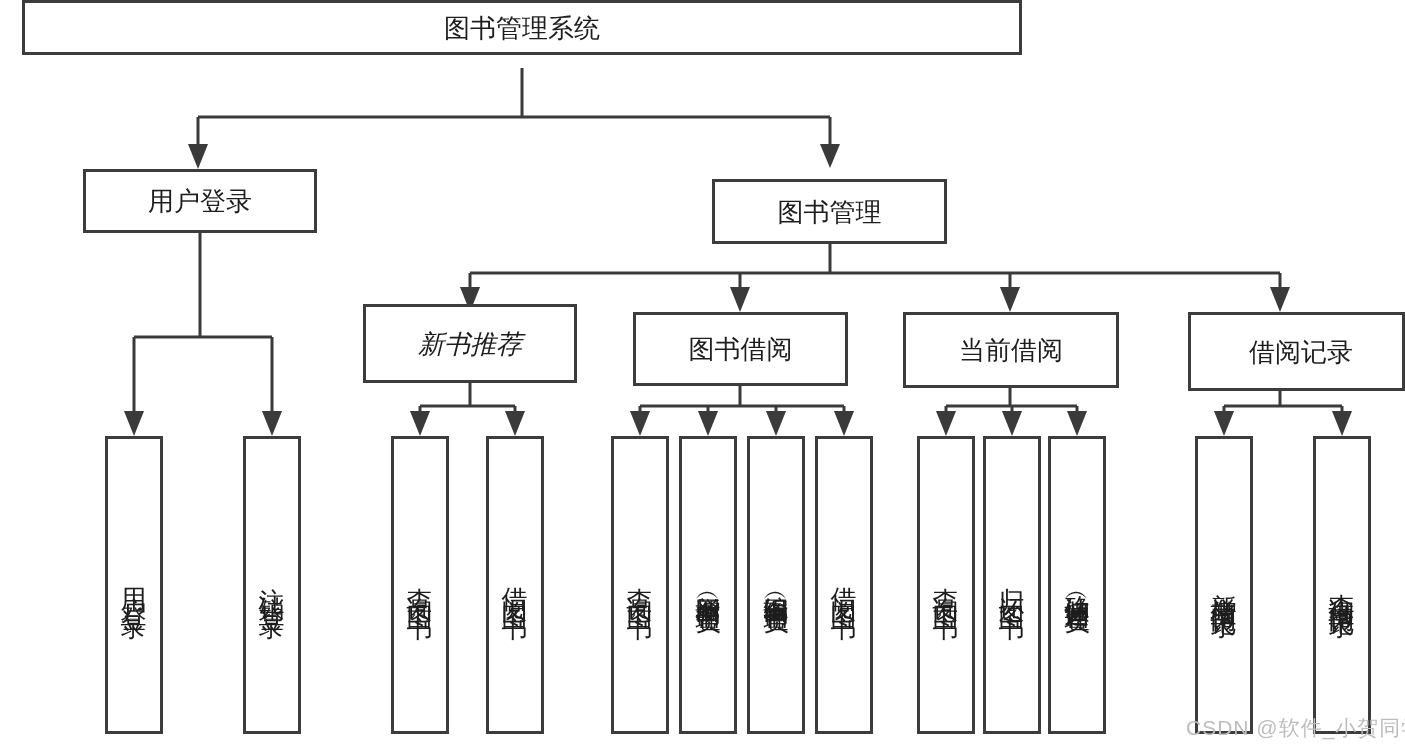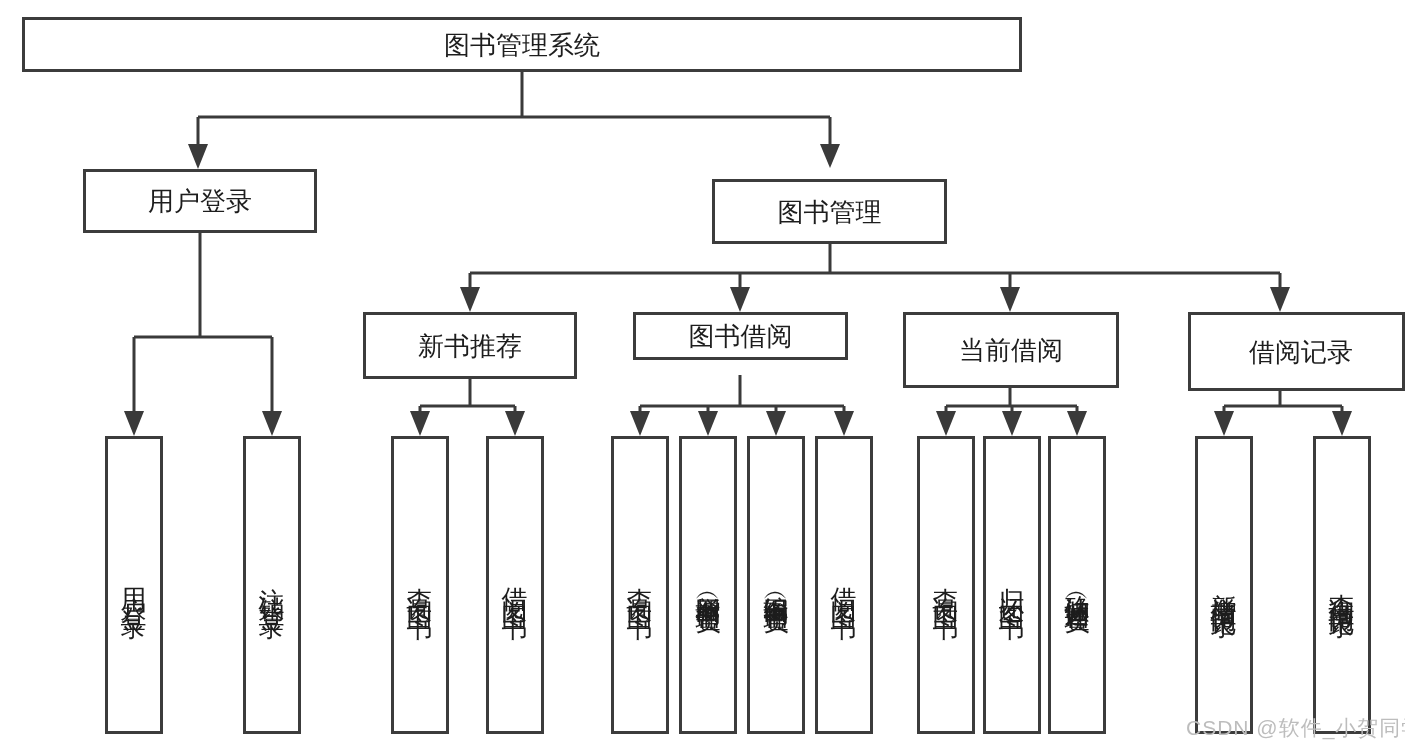--- a/index.html
+++ b/index.html
@@ -86,35 +86,35 @@
       <polygon points="766,411 786,411 776,436"></polygon>
       <polygon points="834,411 854,411 844,436"></polygon>
       <polygon points="936,411 956,411 946,436"></polygon>
       <polygon points="1002,411 1022,411 1012,436"></polygon>
       <polygon points="1067,411 1087,411 1077,436"></polygon>
       <polygon points="1214,411 1234,411 1224,436"></polygon>
       <polygon points="1332,411 1352,411 1342,436"></polygon>
     </g>
   </svg>
 
-  <div class="box" style="left:22px; top:17px; width:1000px; height:55px;">
+  <div class="box" style="left:22px; top:0; width:1000px; height:55px;">
     <span>图书管理系统</span>
   </div>
 
   <div class="box" style="left:83px; top:169px; width:234px; height:64px;">
     <span>用户登录</span>
   </div>
   <div class="box" style="left:712px; top:179px; width:235px; height:65px;">
     <span>图书管理</span>
   </div>
 
-  <div class="box" style="left:363px; top:312px; width:214px; height:67px;">
+  <div class="box" style="left:363px; top:304px; width:214px; height:79px;font-style:italic;">
     <span>新书推荐</span>
   </div>
-  <div class="box" style="left:633px; top:312px; width:215px; height:48px;">
+  <div class="box" style="left:633px; top:312px; width:215px; height:74px;">
     <span>图书借阅</span>
   </div>
   <div class="box" style="left:903px; top:312px; width:216px; height:76px;">
     <span>当前借阅</span>
   </div>
   <div class="box" style="left:1188px; top:312px; width:217px; height:79px;padding-left:9px;">
     <span>借阅记录</span>
   </div>
 
   <div class="box" style="left:105px; top:436px; width:58px; height:298px;">

